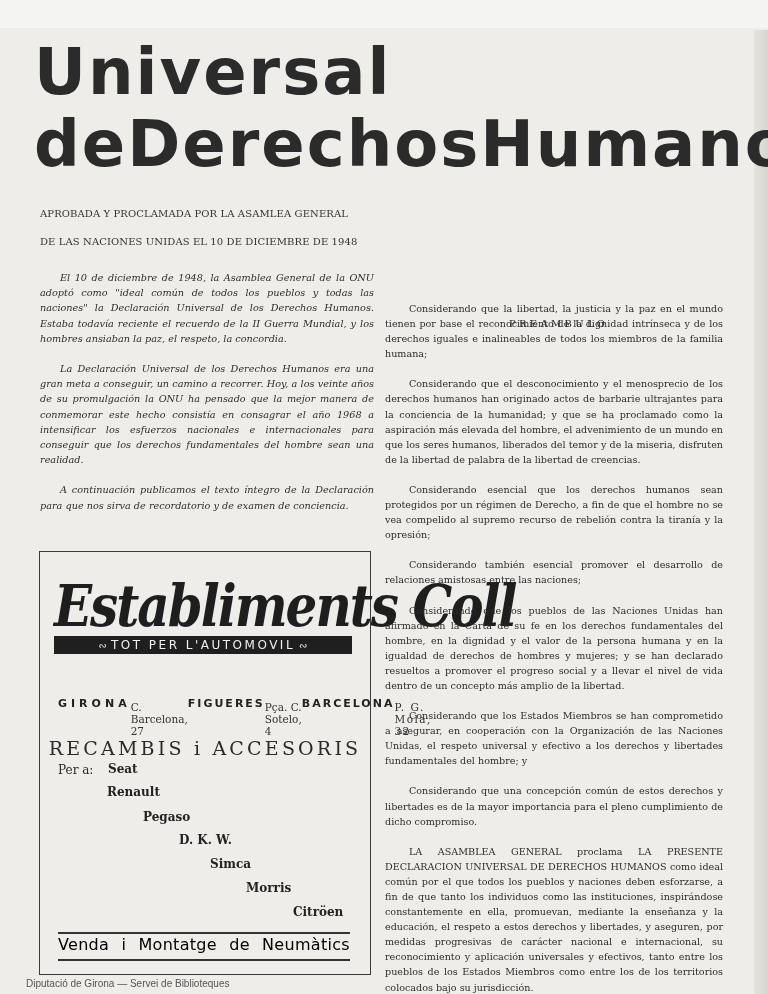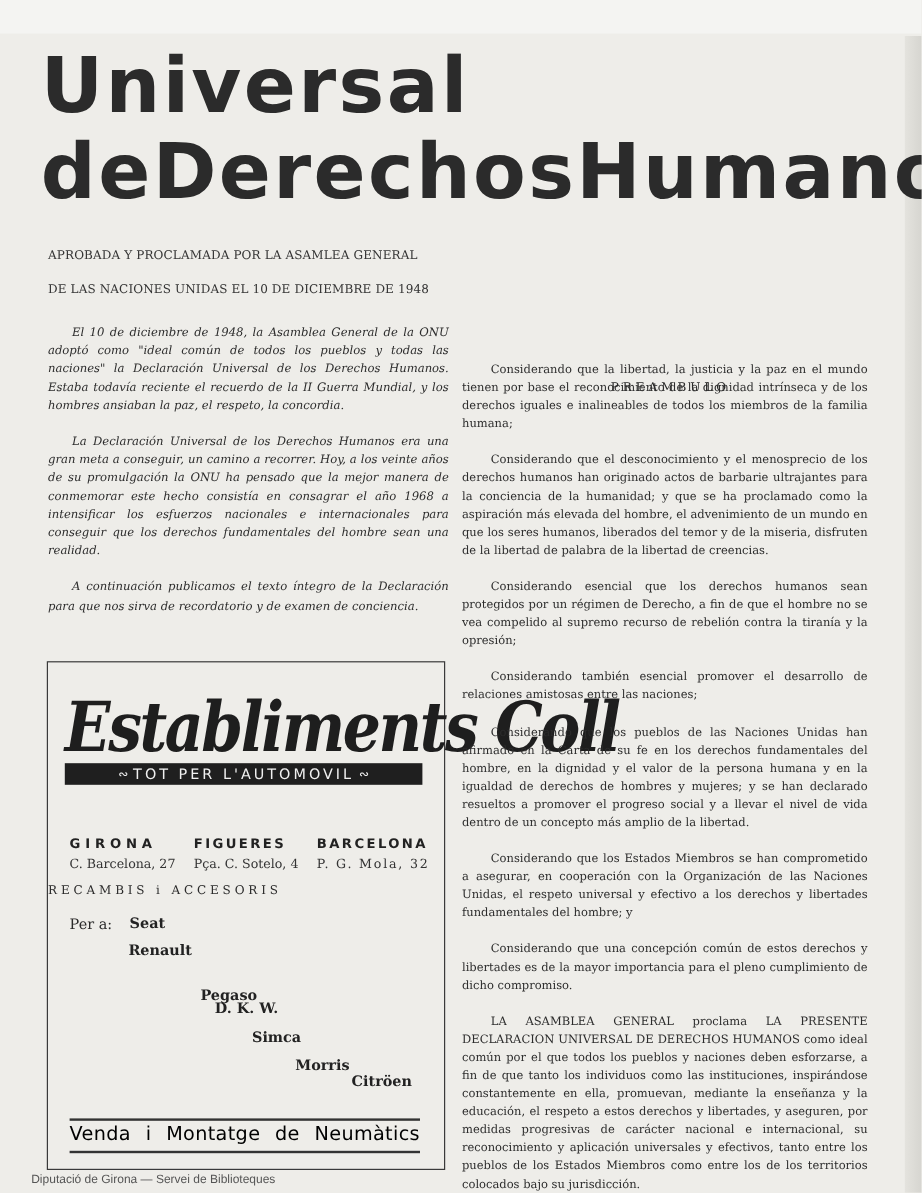--- a/index.html
+++ b/index.html
@@ -73,35 +73,36 @@
     font-family: "DejaVu Sans", sans-serif;
     font-size: 12px; letter-spacing: 2.5px;
     display: flex; align-items: center; justify-content: center;
     white-space: nowrap;
   }
   .ad-banner .orn { font-size: 10px; margin: 0 4px; letter-spacing: 0; }
   .ad-cities {
     position: absolute; left: 18px; top: 145px; width: 300px;
     display: flex; justify-content: space-between;
   }
-  .ad-city { display: flex; flex-direction: column; }
+  .ad-city { display: flex; flex-direction: row; }
   .ad-city .name {
     font-family: "DejaVu Sans", sans-serif; font-weight: bold;
     font-size: 11px; letter-spacing: 2px; color: #222;
   }
   .ad-city .addr {
     font-family: "DejaVu Serif", serif; 
     font-size: 10.5px; color: #333; margin-top: 4px;
   }
   .ad-city.c1 .name { letter-spacing: 4px; }
   .ad-city.c3 .addr { letter-spacing: 1.5px; }
   .ad-recambis {
     position: absolute; left: 0; top: 185px; width: 100%;
-    font-family: "DejaVu Serif", serif;
-    font-size: 10px; letter-spacing: 3.2px; color: #2a2a2a;
+    text-align: center;
+    font-family: "DejaVu Serif", serif;
+    font-size: 19px; letter-spacing: 3.2px; color: #2a2a2a;
   }
   .ad-pera {
     position: absolute; left: 18px; top: 211px;
     font-family: "DejaVu Serif", serif; font-size: 12px; color: #2a2a2a;
   }
   .ad-brand {
     position: absolute;
     font-family: "DejaVu Serif", serif; font-weight: bold;
     font-size: 12px; color: #222;
   }
@@ -180,25 +181,25 @@
     </div>
     <div class="ad-city c3">
       <span class="name">BARCELONA</span>
       <span class="addr">P. G. Mola, 32</span>
     </div>
   </div>
   <div class="ad-recambis">RECAMBIS i ACCESORIS</div>
   <div class="ad-pera">Per a:</div>
   <div class="ad-brand" style="left:68px; top:210px;">Seat</div>
   <div class="ad-brand" style="left:67px; top:233px;">Renault</div>
-  <div class="ad-brand" style="left:103px; top:270px;margin-left:24px;">Pegaso</div>
+  <div class="ad-brand" style="left:103px; top:258px;">Pegaso</div>
   <div class="ad-brand" style="left:139px; top:281px;">D. K. W.</div>
   <div class="ad-brand" style="left:170px; top:305px;">Simca</div>
   <div class="ad-brand" style="left:206px; top:329px;text-align:right;">Morris</div>
-  <div class="ad-brand" style="left:253px; top:342px;">Citröen</div>
+  <div class="ad-brand" style="left:253px; top:353px;">Citröen</div>
   <div class="ad-rule" style="top:380px;"></div>
   <div class="ad-venda" style="top:383px;">
     <span>Venda</span>
     <span>i</span>
     <span>Montatge</span>
     <span>de</span>
     <span>Neumàtics</span>
   </div>
   <div class="ad-rule" style="top:407px;"></div>
 </div>

